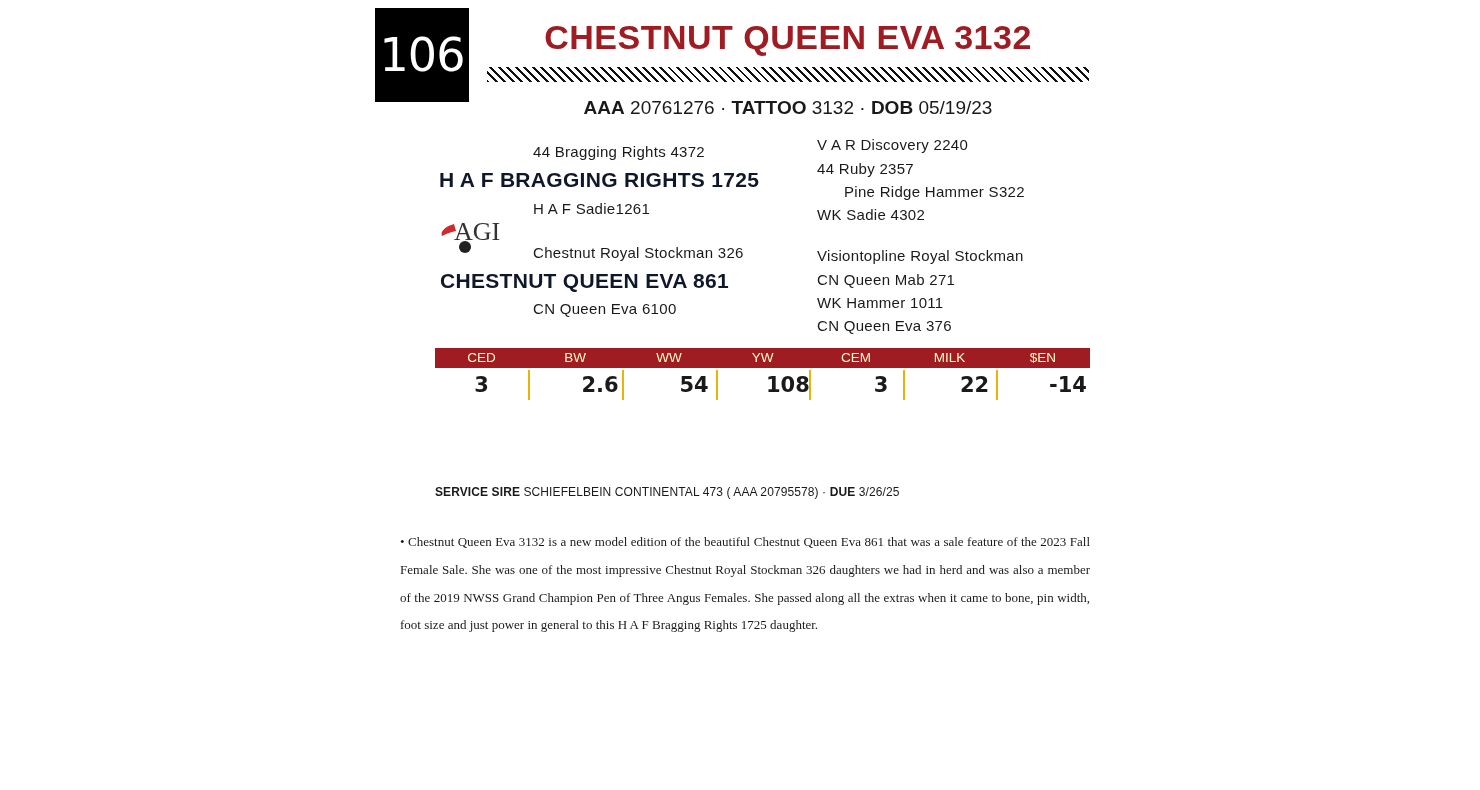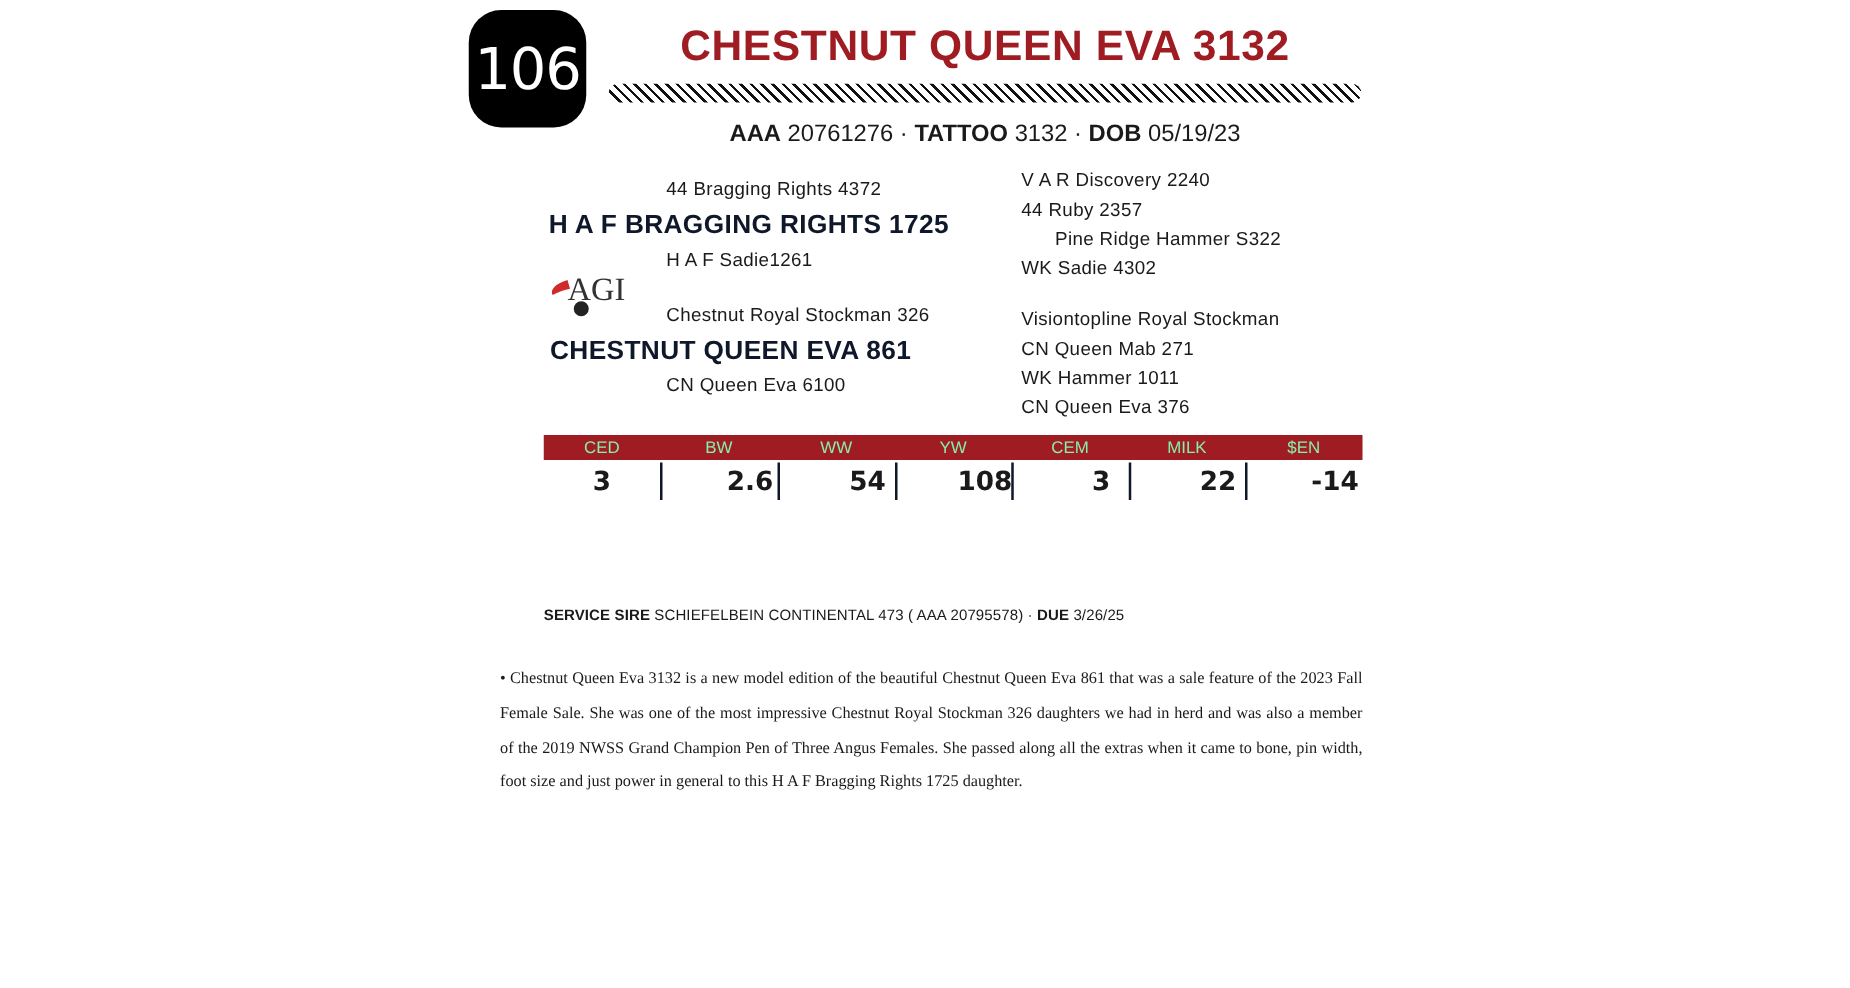--- a/index.html
+++ b/index.html
@@ -1,31 +1,31 @@
 <!DOCTYPE html>
 <html><head>
 <meta charset="utf-8">
 <style>
   html, body { margin:0; padding:0; background:#ffffff; }
   body { width:1480px; height:790px; position:relative; overflow:hidden; font-family:"DejaVu Sans", sans-serif; color:#1a1a1a; }
-  .abs { position:absolute;border-radius:26px; }
+  .abs { position:absolute; }
   .lot-box { left:375px; top:8px; width:94px; height:94px; background:#000; color:#fff; font-size:46px; font-weight:500; display:flex; align-items:center; justify-content:center; letter-spacing:-1px; font-family:"DejaVu Sans", sans-serif; }
   .title { left:487px; top:18px; width:602px; text-align:center; color:#9e1c22; font-size:34px; font-weight:bold; letter-spacing:0.5px; font-family:"Liberation Sans", sans-serif; white-space:nowrap; }
   .hatch { left:487px; top:67px; width:602px; height:15px;
     background: repeating-linear-gradient(45deg, #111 0 2px, transparent 2px 6px); }
   .idline { left:487px; top:97px; width:602px; text-align:center; font-size:19px; font-family:"Liberation Sans", sans-serif; white-space:nowrap; }
   .idline b { font-weight:bold; }
   .ped { font-size:15px; font-family:"Liberation Sans", sans-serif; white-space:nowrap; letter-spacing:0.3px; }
   .ped-red { color:#0f172a; font-weight:bold; font-size:21px; font-family:"Liberation Sans", sans-serif; white-space:nowrap; letter-spacing:0.3px; }
   .logo { left:438px; top:210px; width:72px; height:46px; }
   .epd { left:435px; width:655px; }
-  .epd-head { display:flex; background:#9e1c22; color:#86efac; font-size:13.5px; height:20px; line-height:20px; font-family:"Liberation Sans", sans-serif; }
+  .epd-head { display:flex; background:#9e1c22; color:#fef9c3; font-size:13.5px; height:20px; line-height:20px; font-family:"Liberation Sans", sans-serif; }
   .epd-vals { display:flex; height:34px; line-height:34px; font-size:21px; font-weight:bold; font-family:"DejaVu Sans", sans-serif; }
   .epd-head > div, .epd-vals > div { text-align:center; box-sizing:border-box; }
-  .epd-vals > div + div { border-left:2px solid #0f172a;padding-left:48px; }
+  .epd-vals > div + div { border-left:2px solid #eab308;padding-left:48px; }
   .epd-vals > div { height:30px; line-height:30px; margin-top:2px; }
   .service { left:435px; top:485px; width:660px; font-size:12px; font-family:"Liberation Sans", sans-serif; white-space:nowrap; letter-spacing:0.1px; }
   .desc { left:400px; top:528px; width:690px; font-family:"Liberation Serif", serif; font-size:13px; line-height:27.8px; text-align:justify; color:#1a1a1a; }
   .desc p { margin:0; }
 </style>
 </head>
 <body>
 
 <div class="abs lot-box">
   <span>106</span>

